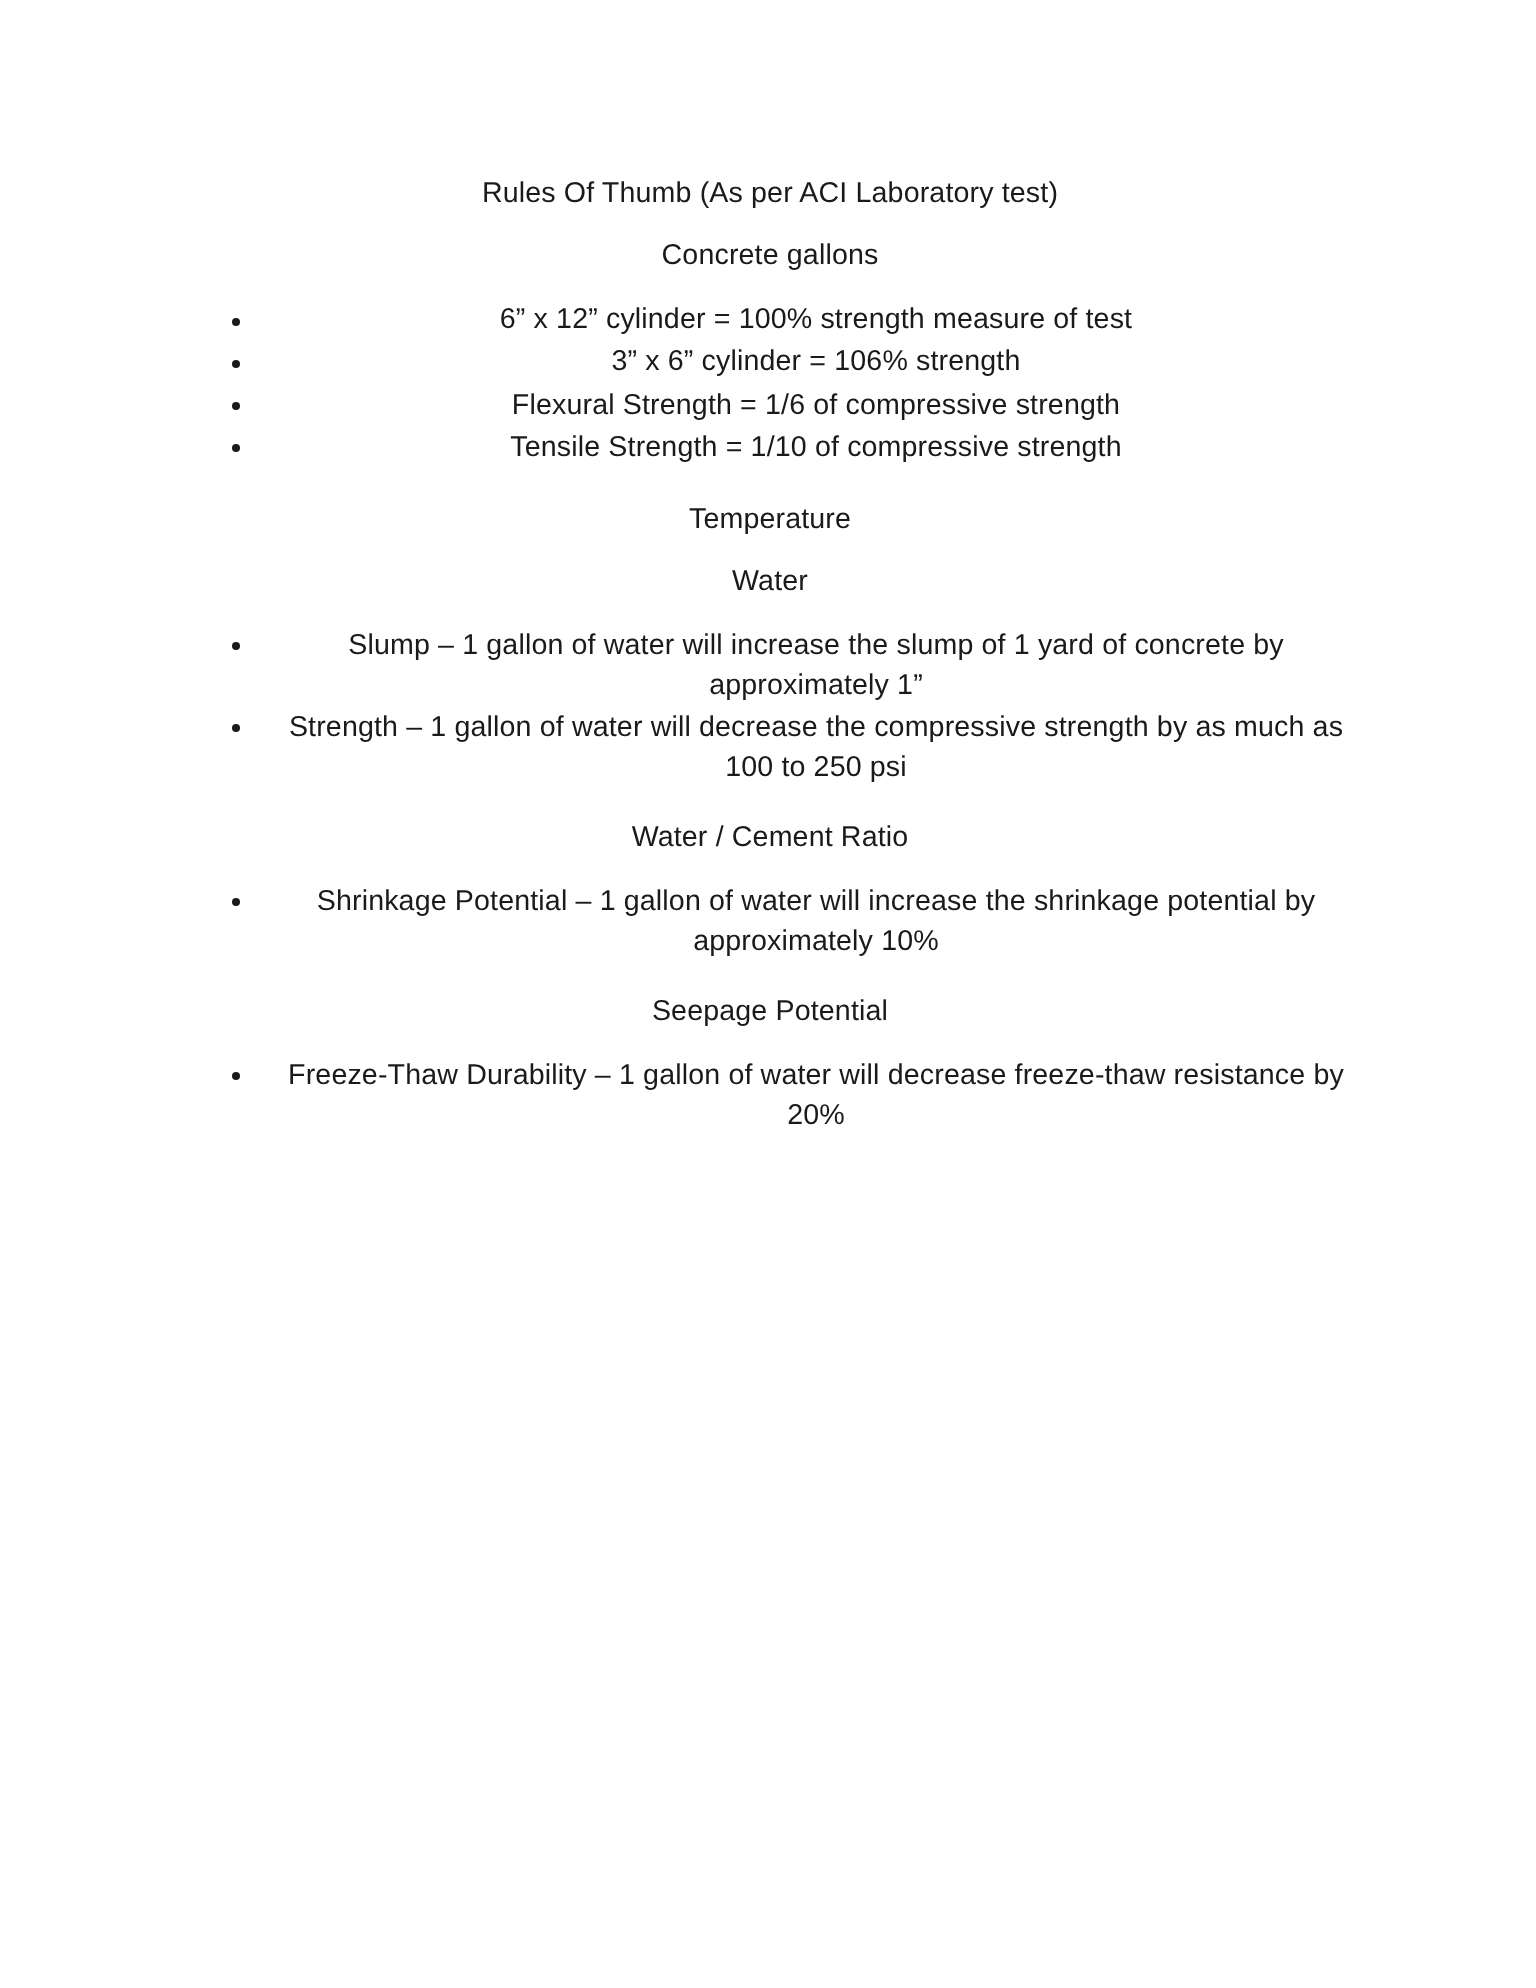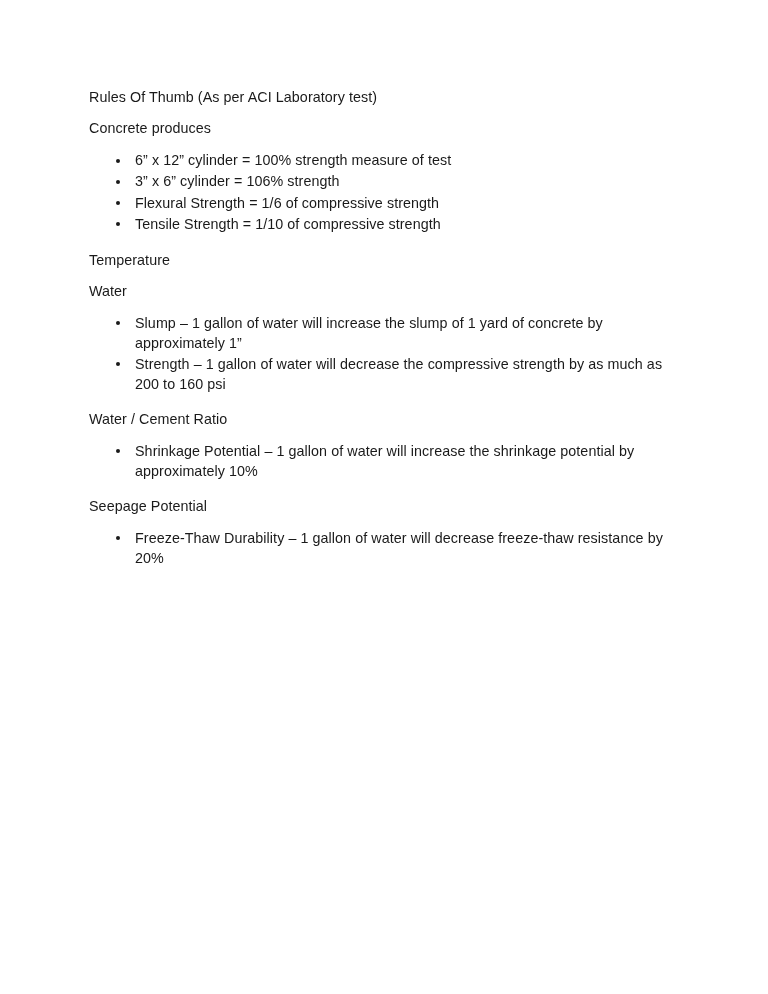--- a/index.html
+++ b/index.html
@@ -21,20 +21,21 @@
     height: 994px;
     background: #ffffff;
     overflow: hidden;
   }
 
   .doc-body {
     position: absolute;
     left: 89px;
     top: 88px;
     width: 592px;
+    text-align: center;
   }
 
   
   .para {
     font-size: 14.3px;
     line-height: 18px;
     margin: 0 0 14px 0;
     letter-spacing: 0.005em;
   }
 
@@ -96,37 +97,37 @@
   }
 </style>
 </head>
 <body>
 
 <div class="page">
   <div class="doc-body">
 
     <p class="para heading">Rules Of Thumb (As per ACI Laboratory test)</p>
 
-    <p class="para heading">Concrete produces</p>
+    <p class="para heading">Concrete gallons</p>
     <div class="list-block">
       <ul class="bullets">
         <li>6” x 12” cylinder = 100% strength measure of test</li>
         <li>3” x 6” cylinder = 106% strength</li>
         <li>Flexural Strength = 1/6 of compressive strength</li>
         <li>Tensile Strength = 1/10 of compressive strength</li>
       </ul>
     </div>
 
     <p class="para heading after-list">Temperature</p>
 
     <p class="para heading after-list">Water</p>
     <div class="list-block">
       <ul class="bullets wrapped">
         <li>Slump – 1 gallon of water will increase the slump of 1 yard of concrete by approximately 1”</li>
-        <li>Strength – 1 gallon of water will decrease the compressive strength by as much as  200 to 160 psi</li>
+        <li>Strength – 1 gallon of water will decrease the compressive strength by as much as  100 to 250 psi</li>
       </ul>
     </div>
 
     <p class="para heading after-list">Water / Cement Ratio</p>
     <div class="list-block">
       <ul class="bullets wrapped">
         <li>Shrinkage Potential – 1 gallon of water will increase the shrinkage potential by approximately 10%</li>
       </ul>
     </div>
 

